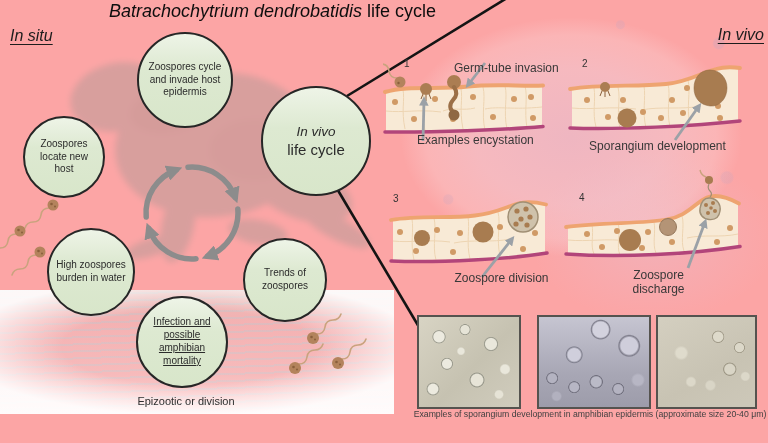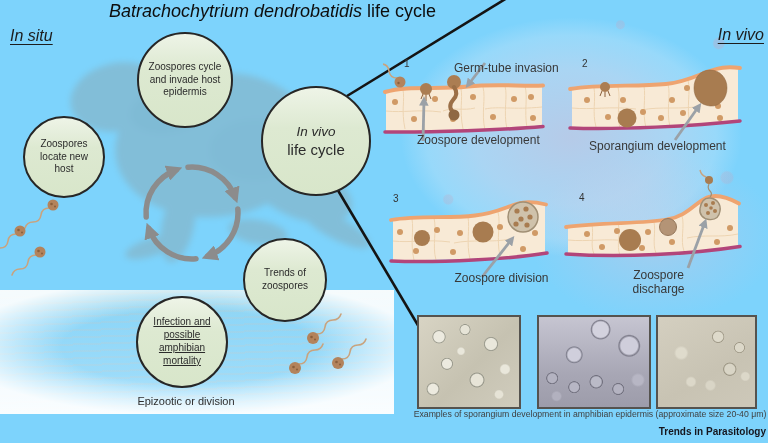--- a/index.html
+++ b/index.html
@@ -1,17 +1,17 @@
 <!DOCTYPE html>
 <html><head>
 <meta charset="utf-8">
 <style>
   html,body{margin:0;padding:0;background:#ffffff;}
   #stage{
-    position:relative;width:768px;height:443px;overflow:hidden;background:#7dd3fc;
+    position:relative;width:768px;height:443px;overflow:hidden;background:#fca5a5;
     font-family:"Liberation Sans", sans-serif;color:#222;
   }
   .abs{position:absolute;}
 
   
   .fig-title{left:0;top:1px;width:545px;text-align:center;font-size:18px;color:#0e0e0e;letter-spacing:0;}
   .fig-title .sp{font-style:italic;}
   .section-label{font-style:italic;font-size:16px;color:#1c1c1c;text-decoration:underline;text-underline-offset:3px;}
   #insitu{left:10px;top:27px;}
   #invivo-label{right:4px;top:26px;}
@@ -189,20 +189,23 @@
   </div>
   <div class="abs section-label" id="insitu">In situ</div>
   <div class="abs section-label" id="invivo-label">In vivo</div>
 
   <div class="abs node" style="left:137px;top:32px;width:96px;height:96px;">
       <span>Zoospores cycle and invade host epidermis</span>
     </div>
   <div class="abs node" style="left:23px;top:116px;width:82px;height:82px;justify-content:center;">
       <span>Zoospores locate new host</span>
     </div>
+  <div class="abs node" style="left:47px;top:228px;width:88px;height:88px;">
+      <span>High zoospores burden in water</span>
+    </div>
   <div class="abs node" style="left:243px;top:238px;width:84px;height:84px;">
       <span>Trends of zoospores</span>
     </div>
   <div class="abs node" style="left:136px;top:296px;width:92px;height:92px;text-decoration:underline;">
       <span>Infection and possible amphibian mortality</span>
     </div>
   <div class="abs node node-center" style="left:261px;top:86px;width:110px;height:110px;">
     <span>
         <span class="l1">In vivo</span>
         <span class="l2">life cycle</span>
@@ -256,21 +259,21 @@
       <path d="M71,32 q5,7 -1,13 q-6,7 1,13" stroke="#9b6f47" stroke-width="4" fill="none" stroke-linecap="round"></path>
       <circle cx="71" cy="60" r="5.5" fill="#8f6843"></circle>
     </g>
     <g stroke="#9ba1a7" stroke-width="2.8" fill="none">
       <path d="M102,8 L85,30" marker-end="url(#ahg)"></path>
       <path d="M40,86 L41,45" marker-end="url(#ahg)"></path>
     </g>
   </svg>
   <div class="abs pnum" style="left:404px;top:58px;">1</div>
   <div class="abs plabel" style="left:454px;top:61px;">Germ-tube invasion</div>
-  <div class="abs plabel" style="left:417px;top:133px;">Zoospore development</div>
+  <div class="abs plabel" style="left:417px;top:133px;">Examples encystation</div>
 
   <svg class="abs panel-svg" style="left:566px;top:48px;" width="200" height="110">
     <path d="M6,41 C35,37 70,39 100,36 C125,33 135,25 150,21 C158,19 166,19 172,20 L172,74 C130,79 60,81 6,79 Z" fill="#f8ead6"></path>
     <g stroke="#ecd2ae" stroke-width="1" fill="none" opacity=".9">
       <path d="M28,40 C30,52 26,64 30,79"></path>
         <path d="M52,39 C55,52 50,66 54,80"></path>
       <path d="M78,38 C80,50 76,64 80,80"></path>
         <path d="M102,36 C105,48 100,62 104,79"></path>
       <path d="M6,60 C25,62 45,58 70,61"></path>
         <path d="M75,62 C95,58 115,62 135,58"></path>
@@ -394,15 +397,14 @@
     </div>
   <div class="abs micro" style="left:537px;top:315px;width:114px;height:94px;" id="m2">
       <div class="tex"></div>
     </div>
   <div class="abs micro" style="left:656px;top:315px;width:101px;height:94px;" id="m3">
       <div class="tex"></div>
     </div>
   <div class="abs" id="caption">Examples of sporangium development in amphibian epidermis (approximate size 20-40 μm)</div>
 
   <div class="abs" id="epizootic">Epizootic or division</div>
-  <div class="abs" id="journal">Trends in Parasitology</div>
 
 </div>
 
 </body></html>

